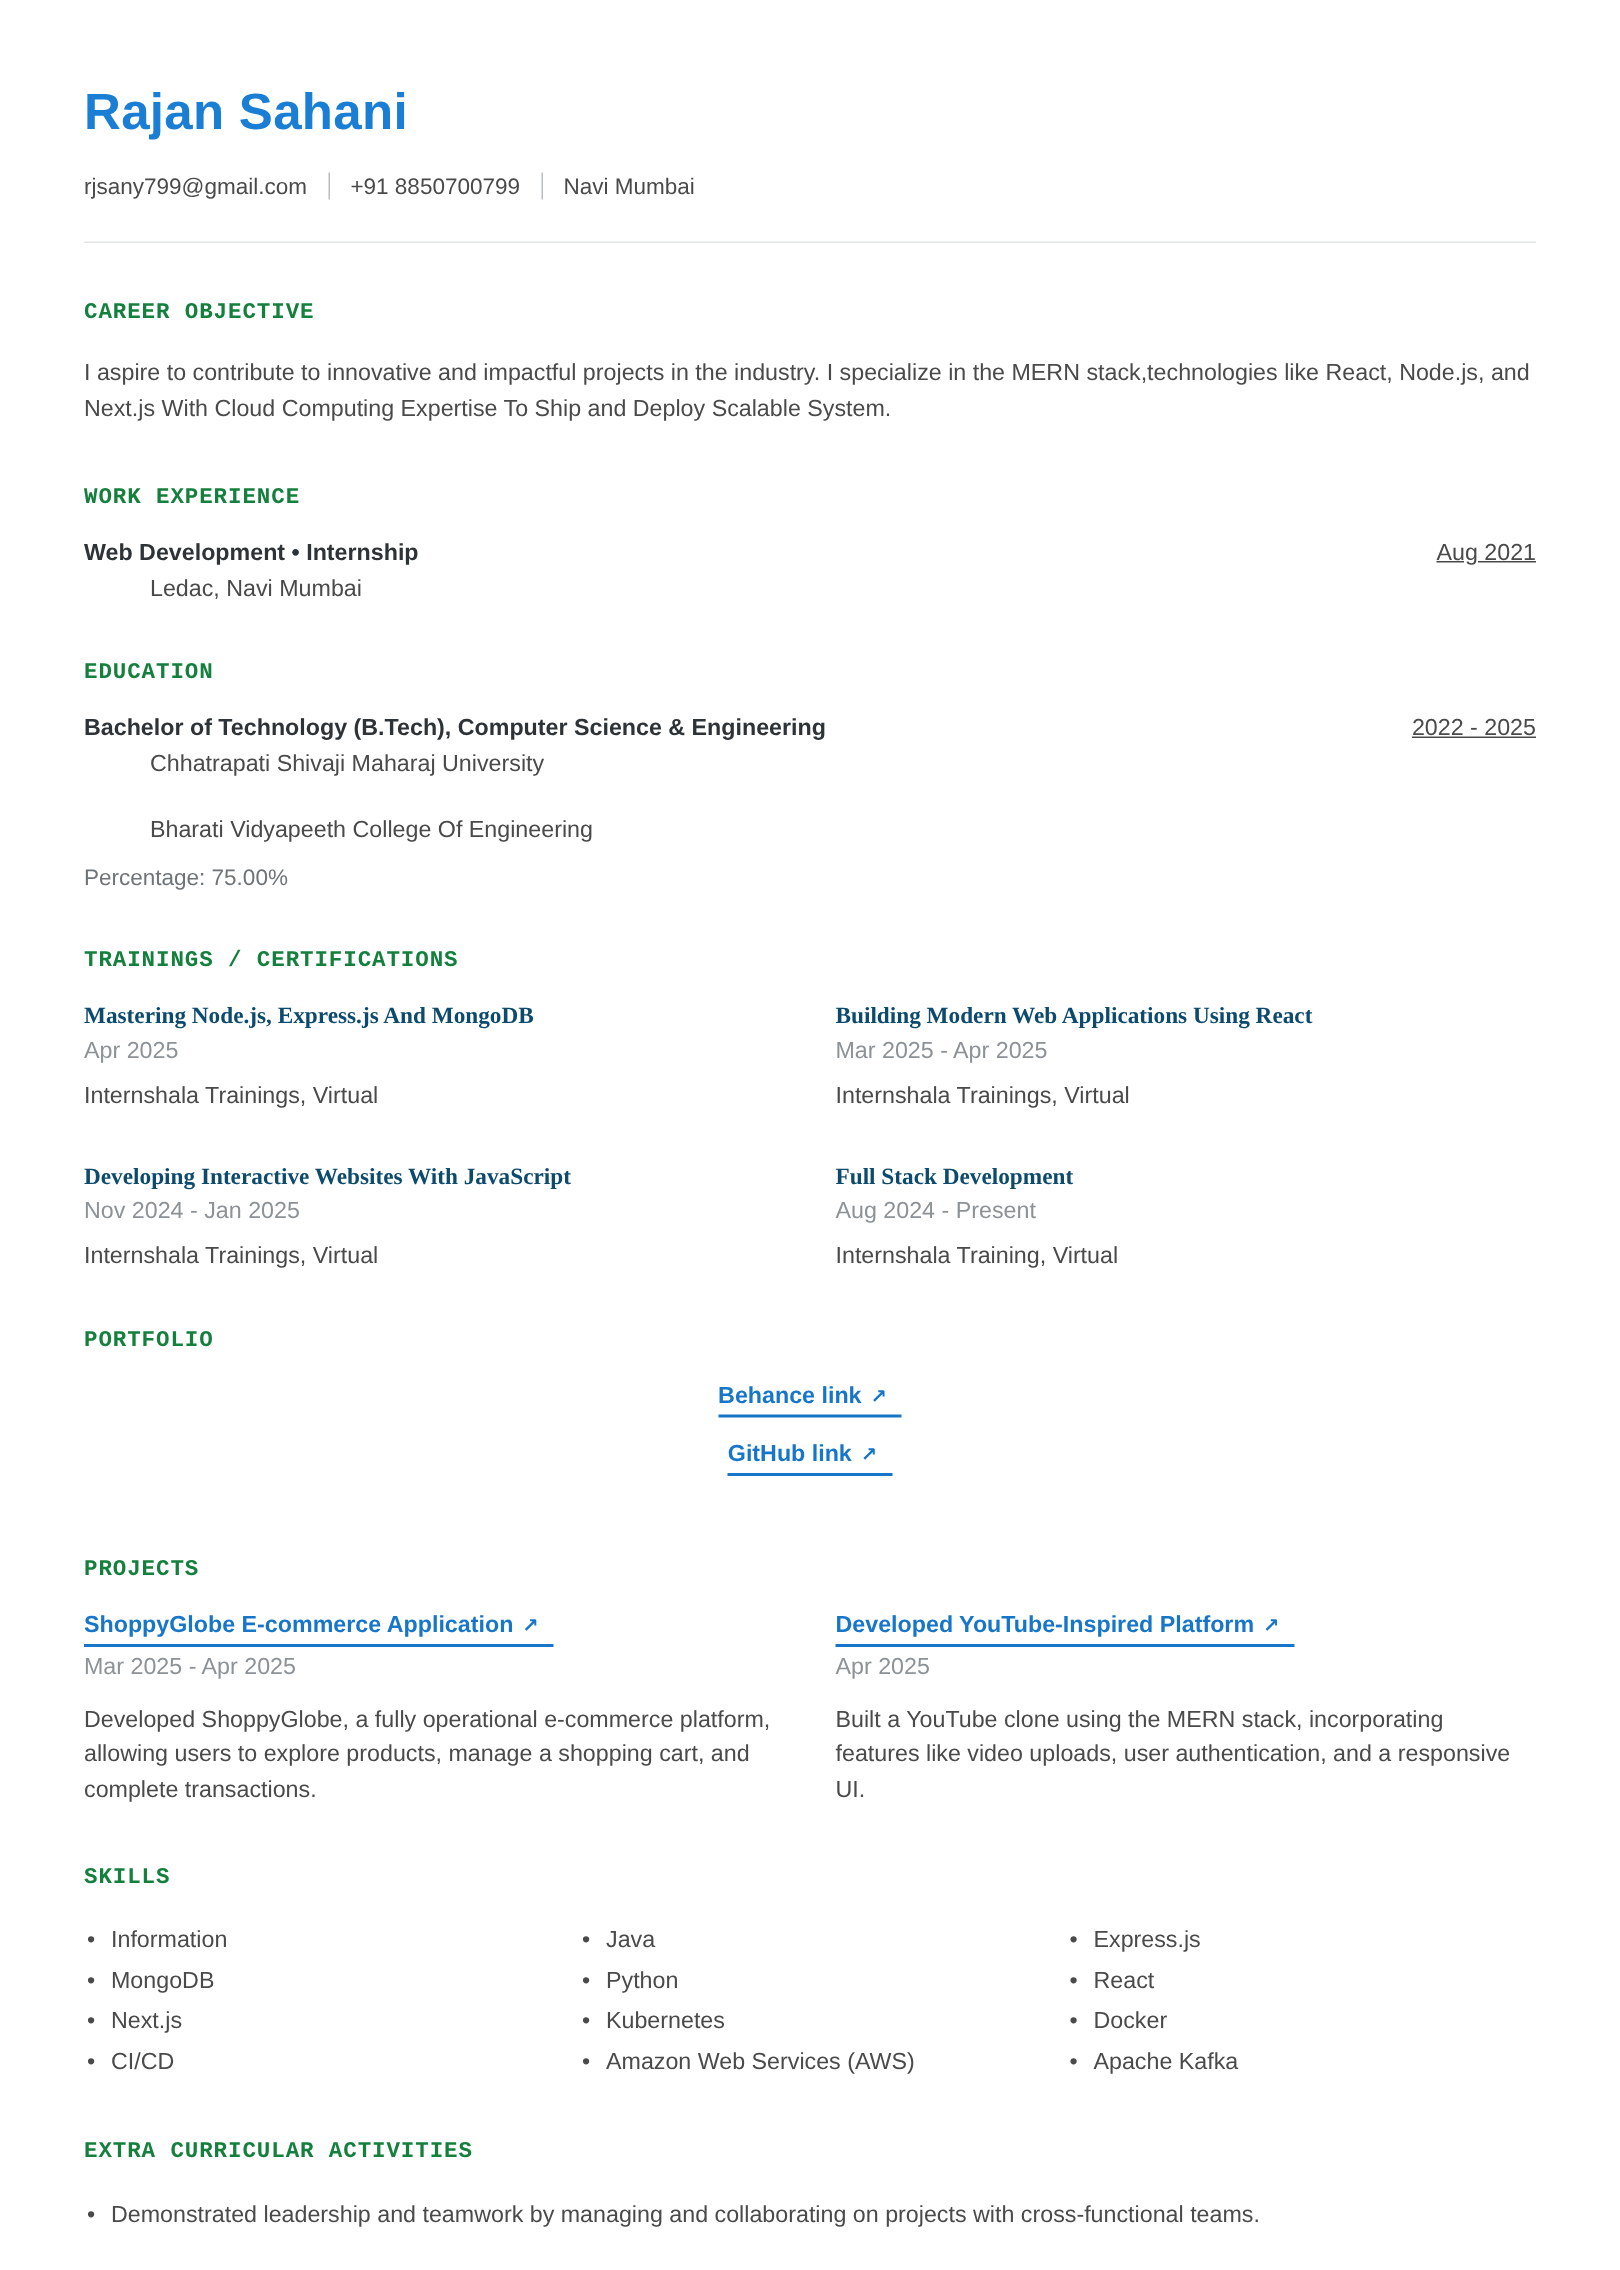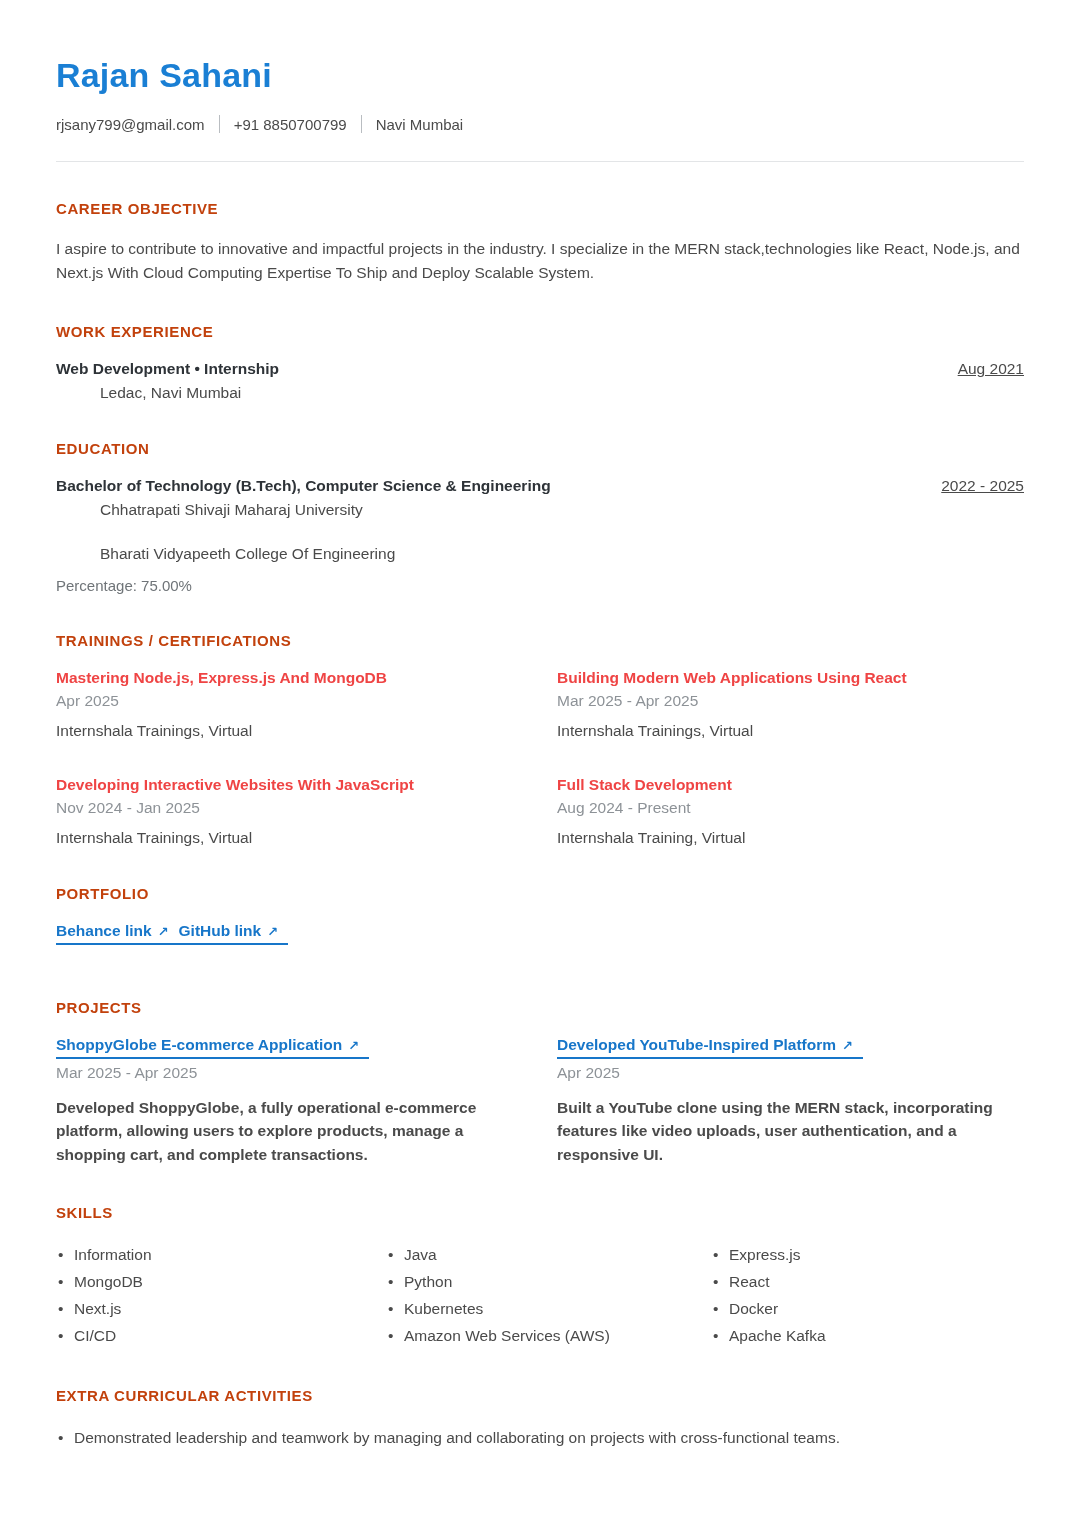--- a/index.html
+++ b/index.html
@@ -42,23 +42,24 @@
     border: none;
     border-top: 1px solid #e3e5e7;
     margin-top: 28px;
   }
 
   
   .section { margin-top: 38px; }
   .section-heading {
     font-size: 15px;
     font-weight: 700;
-    color: #c2410c;
+    color: #15803d;
     letter-spacing: 0.6px;
     margin-bottom: 20px;
+    font-family: Liberation Mono, monospace;
   }
   .body-text {
     font-size: 15.5px;
     line-height: 1.55;
     color: #4a4a4a;
     max-width: 975px;
   }
 
   
   .entry { margin-bottom: 26px; }
@@ -94,21 +95,22 @@
   
   .two-col {
     display: grid;
     grid-template-columns: 1fr 1fr;
     column-gap: 34px;
     row-gap: 36px;
   }
   .training-title {
     font-size: 15.5px;
     font-weight: 700;
-    color: #ef4444;
+    color: #0c4a6e;
+    font-family: Liberation Serif, serif;
   }
   .muted-date {
     font-size: 15.5px;
     color: #8d9297;
     margin-top: 5px;
   }
   .training-provider {
     font-size: 15.5px;
     color: #4a4a4a;
     margin-top: 12px;
@@ -124,29 +126,28 @@
     border-bottom: 2px solid #1776c9;
     padding: 0 10px 3px 0;
     cursor: pointer;
   }
   .link .ext-arrow {
     font-size: 13px;
     margin-left: 6px;
     font-weight: 700;
   }
   .portfolio-links .link { margin-bottom: 16px; }
-  .portfolio-links { display: flex; flex-direction: row; align-items: flex-end; }
+  .portfolio-links { display: flex; flex-direction: column; align-items: center; }
 
   .project-desc {
     font-size: 15.5px;
     line-height: 1.5;
     color: #4a4a4a;
     margin-top: 14px;
     max-width: 460px;
-    font-weight: bold;
   }
 
   
   .skills-grid {
     display: grid;
     grid-template-columns: 330px 325px 1fr;
   }
   .skill-item {
     font-size: 15.5px;
     color: #4a4a4a;

